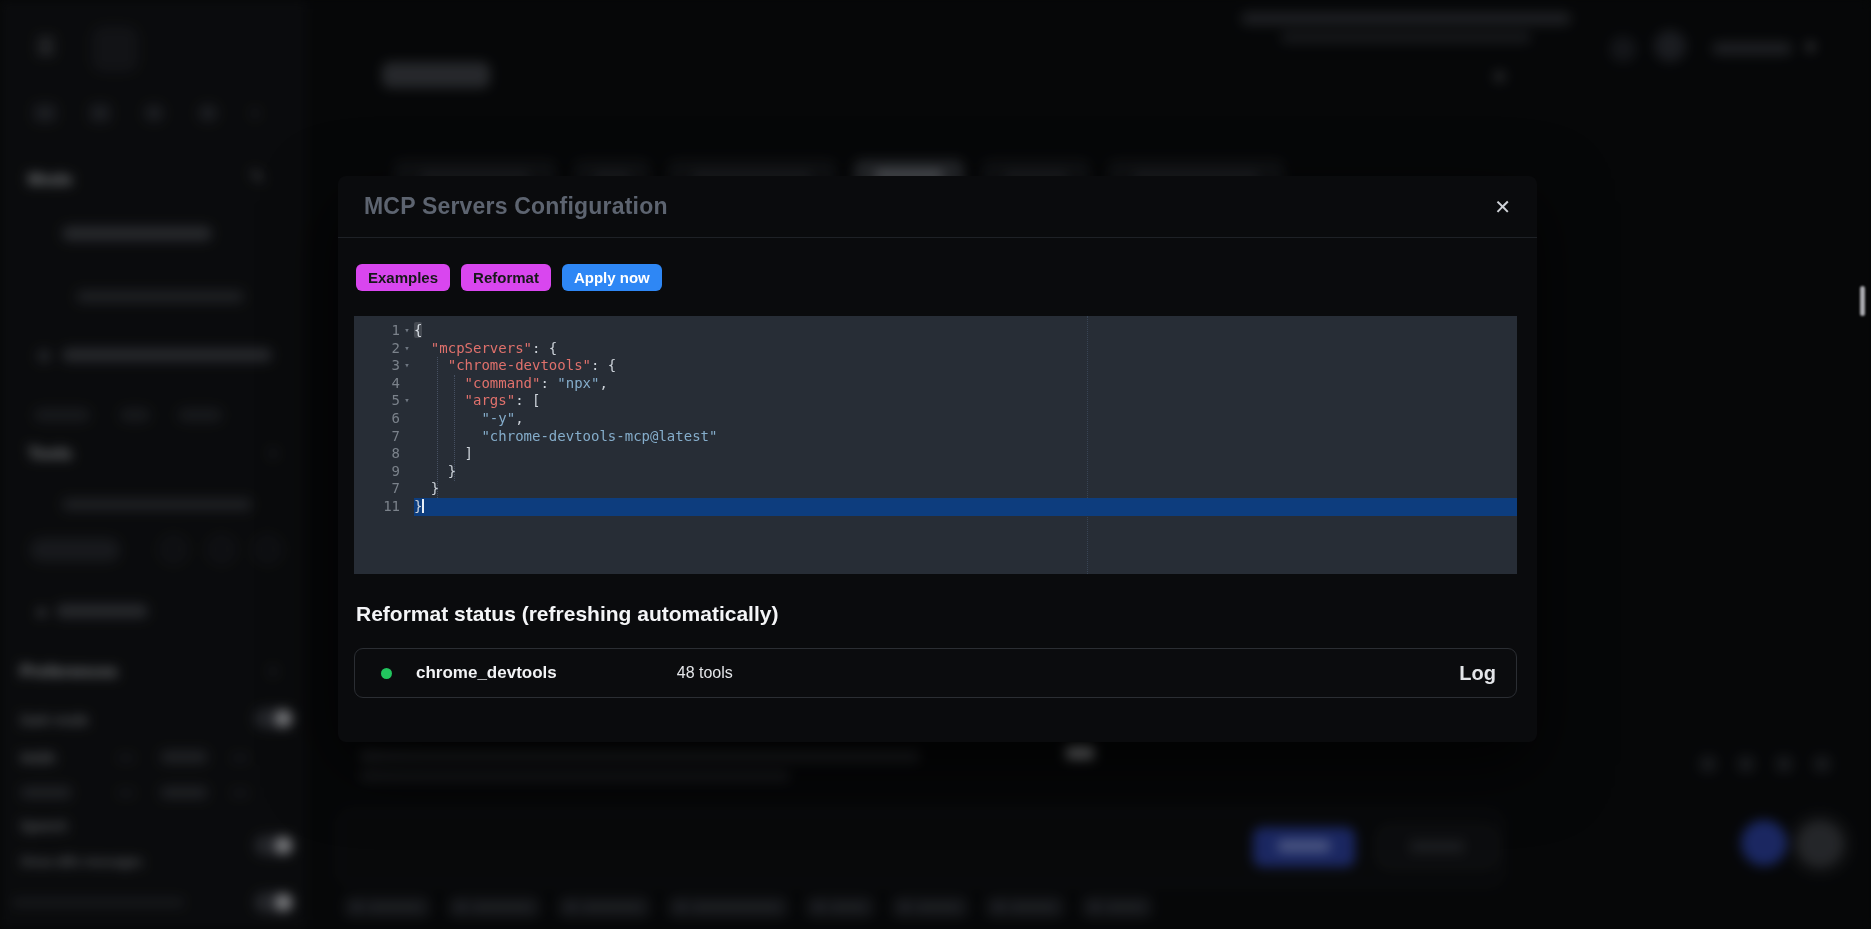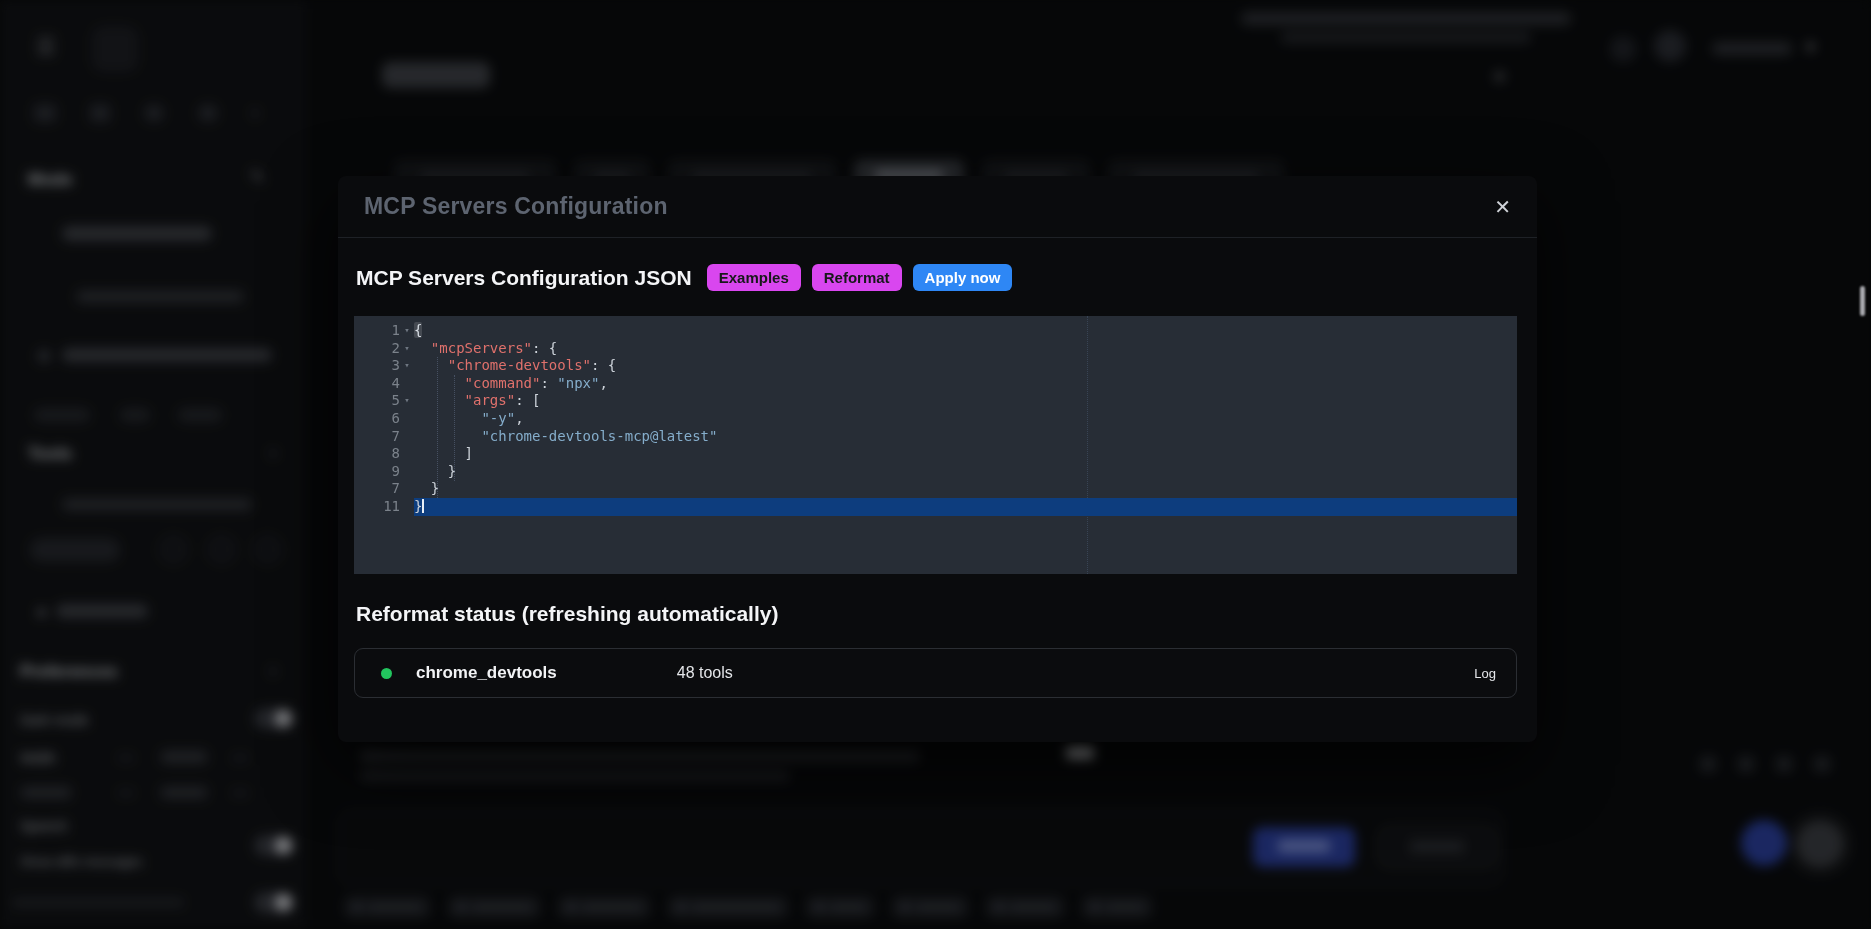--- a/index.html
+++ b/index.html
@@ -78,21 +78,21 @@
     vertical-align:-2px; }
 
   
   .status-heading { margin-top:28px; padding-left:2px; font-size:21px; font-weight:700;
     color:#f4f5f7; }
   .server-row { margin-top:22px; height:50px; border:1px solid #2b2e33; border-radius:9px;
     background:#0b0c0e; display:flex; align-items:center; padding:0 20px 0 26px; }
   .dot { width:11px; height:11px; border-radius:50%; flex:none; }
   .server-name { font-size:17px; font-weight:700; color:#f2f3f5; margin-left:24px; }
   .server-tools { font-size:16px; color:#e4e6e9; margin-left:120px; }
-  .server-log { margin-left:auto; font-size:13px; color:#e4e6e9; cursor:pointer; }
+  .server-log { margin-left:auto; font-size:20px; color:#e4e6e9; cursor:pointer;font-weight:bold; }
 </style>
 </head>
 <body>
 
 <div class="stage">
 
   <div class="bg-app">
 
     <div class="sidebar">
       <div class="abs sb-icon" style="left:36px;top:34px;font-size:22px;">☰</div>
@@ -247,21 +247,20 @@
   <div class="scroll-thumb"></div>
 
   <div class="modal">
     <div class="modal-header">
       <div class="modal-title">MCP Servers Configuration</div>
       <div class="modal-close">✕</div>
     </div>
 
     <div class="modal-body">
       <div class="section-row">
-        <div class="section-title">MCP Servers Configuration JSON</div>
         <button class="btn btn-light">Examples</button>
         <button class="btn btn-light">Reformat</button>
         <button class="btn btn-primary" id="apply-btn" style="background: rgb(46, 135, 245);">Apply now</button>
       </div>
 
       <div class="editor">
         <div class="ruler"></div>
         <div class="guide" style="left:83px;top:41px;height:141px;"></div>
         <div class="guide" style="left:100px;top:59px;height:106px;"></div>
         <div class="cm-lines">

